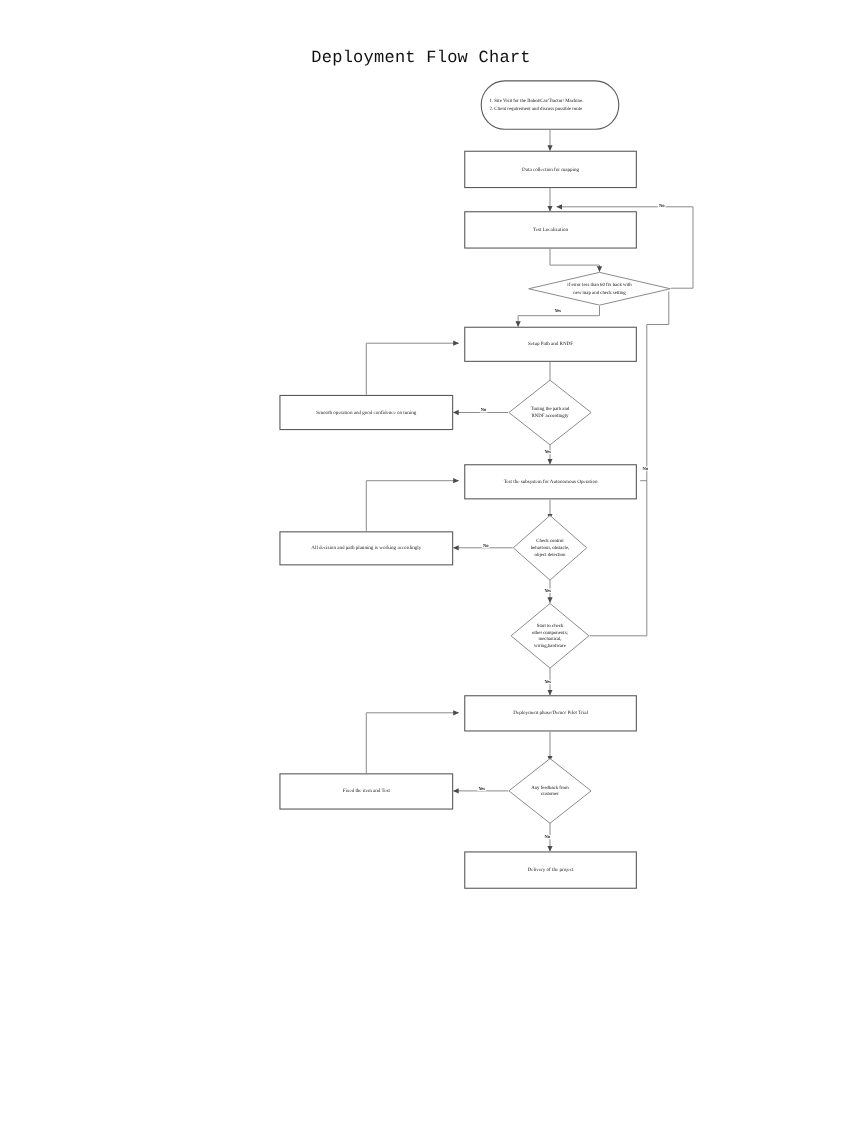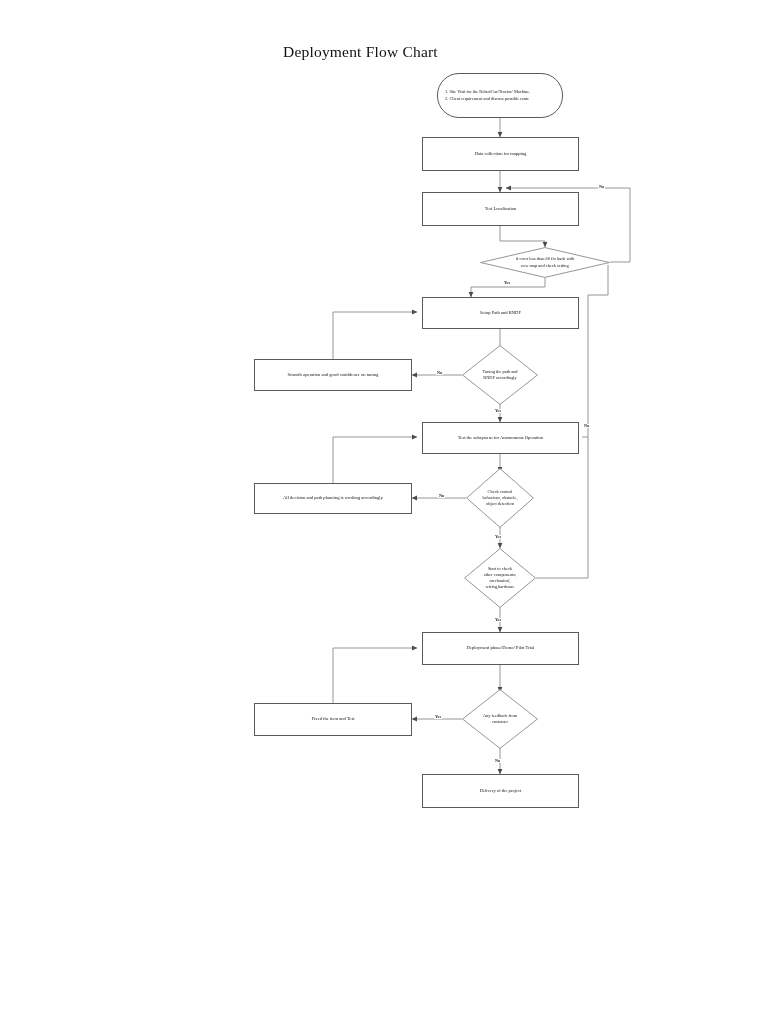--- a/index.html
+++ b/index.html
@@ -20,21 +20,21 @@
     position: relative;
     width: 768px;
     height: 1024px;
     background: #ffffff;
   }
   #chart-title {
     position: absolute;
     left: 283px;
     top: 43px;
     font-size: 15.5px;
-    font-family: Liberation Serif, serif;
+    font-family: Liberation Mono, monospace;
     color: #111;
     letter-spacing: 0.2px;
     white-space: nowrap;
   }
   
   #connectors {
     position: absolute;
     left: 0;
     top: 0;
     width: 768px;

